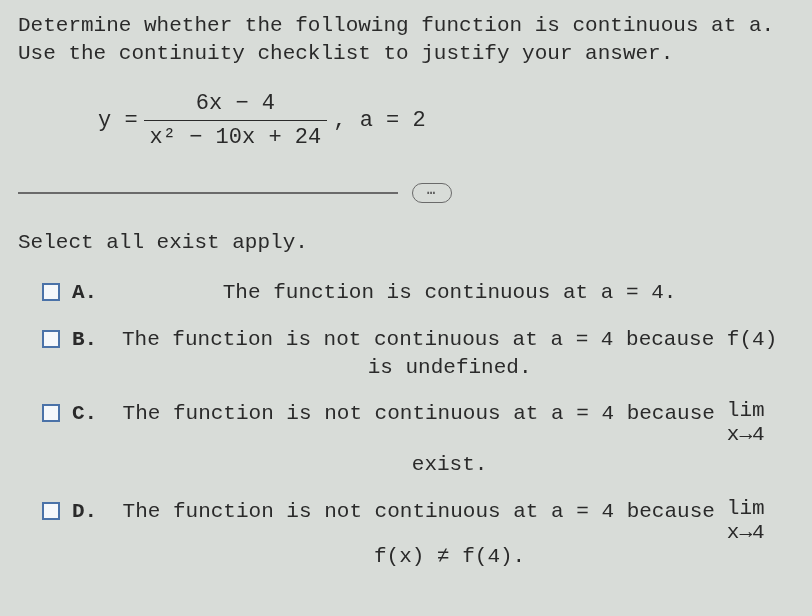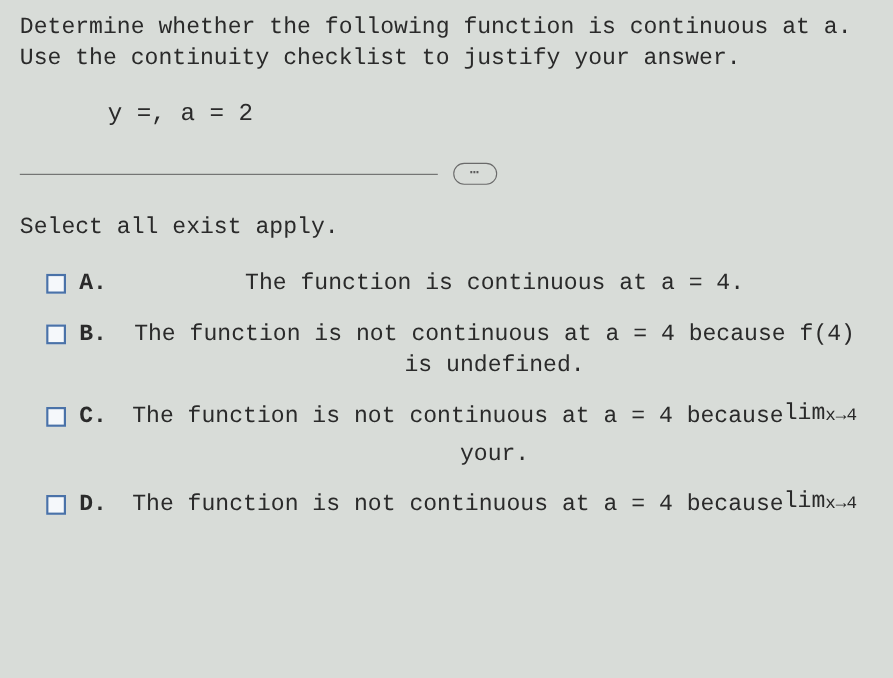--- a/index.html
+++ b/index.html
@@ -88,41 +88,46 @@
       font-weight: bold;
       margin-right: 8px;
       flex-shrink: 0;
     }
     .opt-body {
       flex: 1;
       text-align: center;
     }
     .limstack {
       display: inline-flex;
+      flex-direction: column;
       align-items: center;
       vertical-align: top;
       line-height: 1.0;
-      margin: 0 0;
+      margin: 0 12px;
     }
     .limstack .under {
-      font-size: 16px;
+      font-size: 21px;
       margin-top: 3px;
     }
     .inline-mid {
       display: inline-block;
       vertical-align: top;
     }
   </style>
 </head>
 <body>
 
 <div class="question-text">Determine whether the following function is continuous at a. Use the continuity checklist to justify your answer.</div>
 
 <div class="formula-row">
   <span>y =</span>
+  <span class="fraction">
+    <span class="num">6x − 4</span>
+    <span class="den">x² − 10x + 24</span>
+  </span>
   <span>, a = 2</span>
 </div>
 
 <div class="divider-row">
   <div class="divider-line"></div>
   <div class="ellipsis-pill">⋯</div>
 </div>
 
 <div class="select-text">Select all exist apply.</div>
 
@@ -141,28 +146,28 @@
   </div>
 
   <div class="option">
     <div class="checkbox"></div>
     <div class="opt-label">C.</div>
     <div class="opt-body">
       <span class="inline-mid">The function is not continuous at a = 4 because </span><span class="limstack">
           <span>lim</span>
           <span class="under">x→4</span>
         </span>
-      <div style="margin-top:6px;">your.</div>
+      <div style="margin-top:6px;">exist.</div>
     </div>
   </div>
 
   <div class="option">
     <div class="checkbox"></div>
     <div class="opt-label">D.</div>
     <div class="opt-body">
       <span class="inline-mid">The function is not continuous at a = 4 because </span><span class="limstack">
           <span>lim</span>
           <span class="under">x→4</span>
-        </span>
+        </span><span class="inline-mid"> f(x) ≠ f(4).</span>
     </div>
   </div>
 
 </div>
 
 </body></html>

